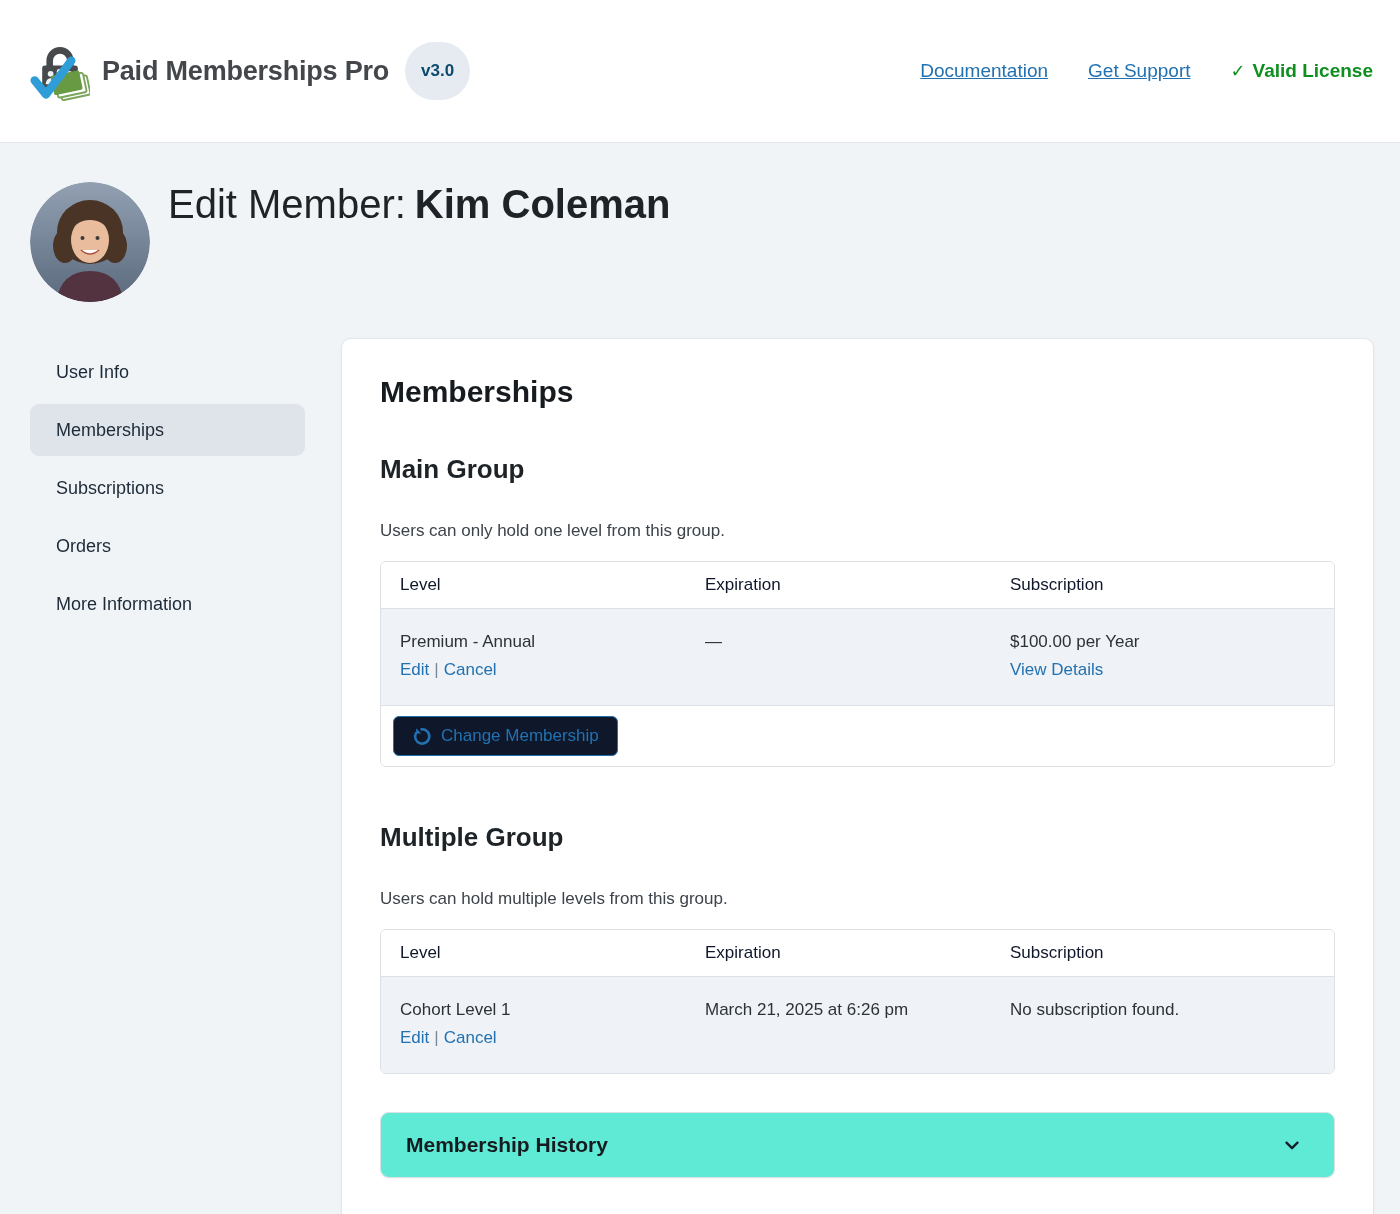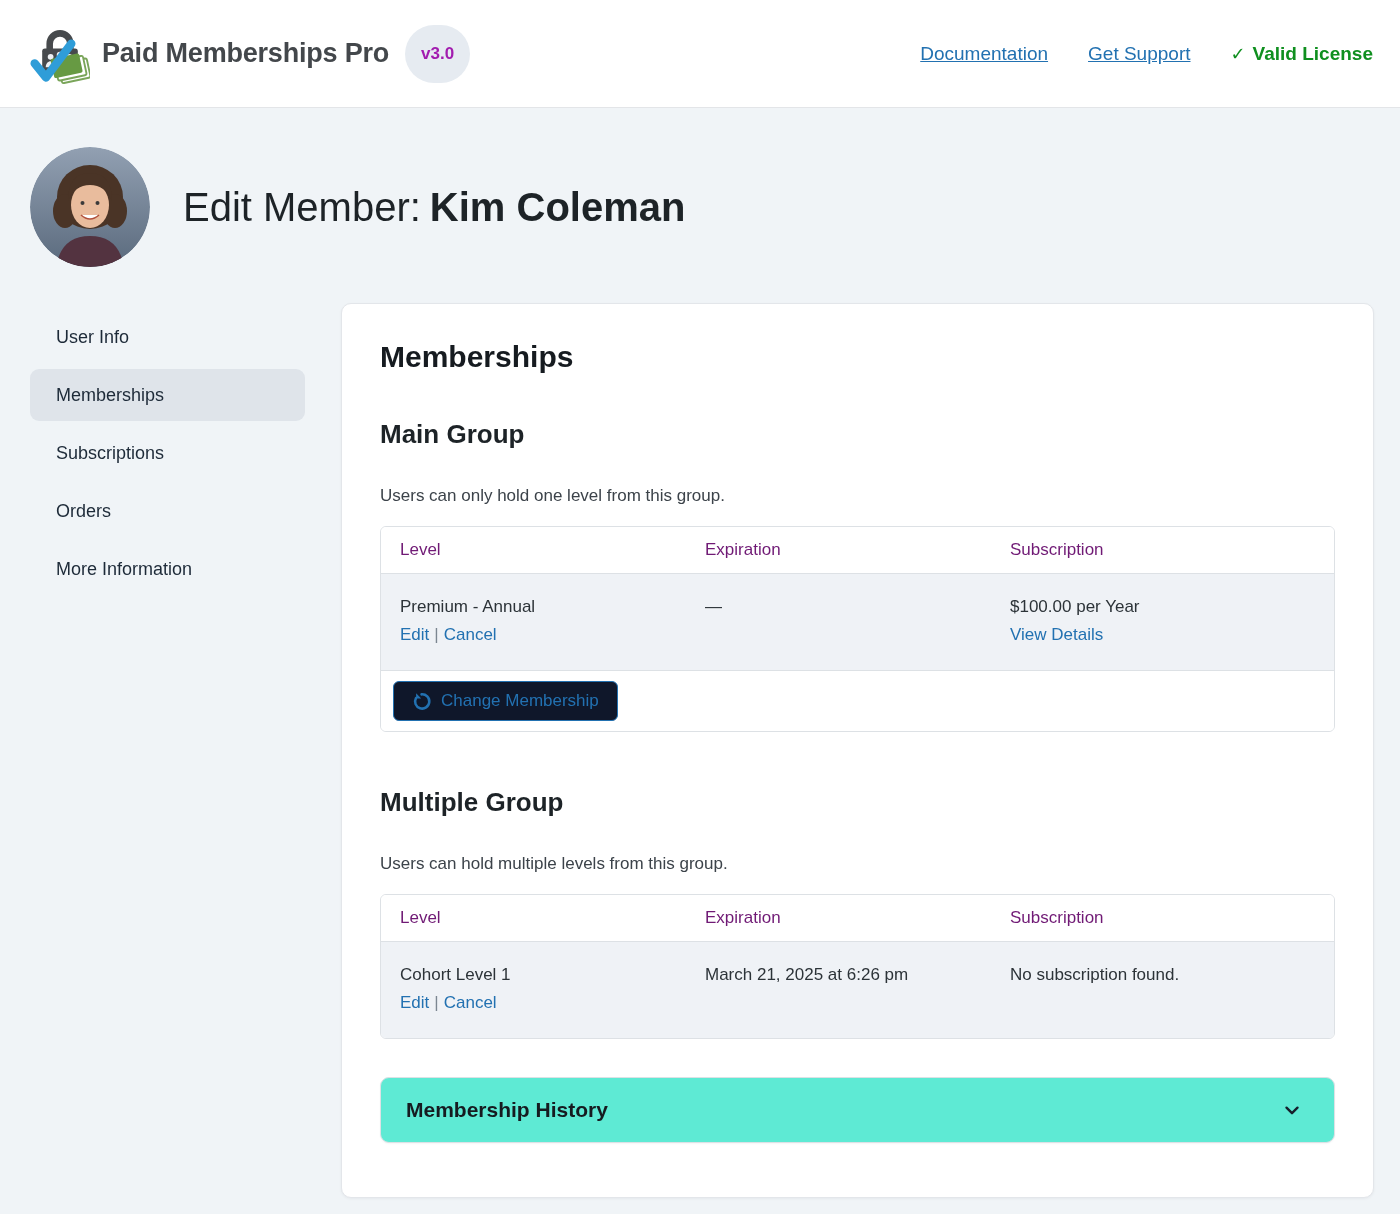--- a/index.html
+++ b/index.html
@@ -8,39 +8,39 @@
     font-family:"Liberation Sans","DejaVu Sans",sans-serif;
     background:#f0f4f7;
     color:#1d2327;
     width:1400px; height:1214px;
     overflow:hidden;
   }
   a { text-decoration:none; }
 
   
   .topbar{
-    height:108px; background:#fff; border-bottom:1px solid #e3e5e8;
+    height:143px; background:#fff; border-bottom:1px solid #e3e5e8;
     display:flex; align-items:center; justify-content:space-between;
     padding:0 27px 0 30px;
   }
   .brand{ display:flex; align-items:center; }
   .logo{ width:60px; height:60px; display:inline-flex; margin-right:12px; }
   .brand-name{ font-size:27px; font-weight:800; color:#43474b; letter-spacing:-.2px; }
   .version-badge{
-    margin-left:16px; background:#e6ebf1; color:#a21caf;
+    margin-left:16px; background:#e6ebf1; color:#0c4a6e;
     border-radius:999px; padding:19px 16px; font-size:17px; font-weight:700;
   }
   .topnav{ display:flex; align-items:center; gap:40px; }
   .toplink{ color:#2271b1; font-size:19px; text-decoration:underline; }
   .license{ display:inline-flex; align-items:center; gap:7px; color:#0f8f1f; font-size:19px; font-weight:700; }
   .license-check{ font-weight:700; font-size:18px; }
 
   
   .content{ padding:0 26px 0 30px; }
-  .page-head{ display:flex; align-items:center; gap:33px; margin-top:39px; }
+  .page-head{ display:flex; align-items:flex-start; gap:18px; margin-top:39px; }
   .avatar{ width:120px; height:120px; border-radius:50%; overflow:hidden; display:block; flex:0 0 auto; }
   h1{ font-size:40px; color:#1d2327; font-weight:500; }
   h1 .title-name{ font-weight:800; margin-left:9px; }
 
   
   .body-grid{ display:flex; align-items:flex-start; margin-top:36px; gap:36px; }
   .sidebar{ width:275px; flex:0 0 auto; padding-top:8px; }
   .side-item{
     padding:14px 26px; font-size:18px; font-weight:500; color:#1d2a38;
     border-radius:9px; margin-bottom:6px; cursor:pointer; line-height:24px;
@@ -53,21 +53,21 @@
   }
   .card h2{ font-size:30px; font-weight:700; line-height:38px; color:#161b20; }
   .card h3{ font-size:26px; font-weight:700; line-height:28px; margin-top:44px; }
   .card h3.second{ margin-top:56px; }
   .desc{ font-size:17px; color:#3c434a; line-height:24px; margin-top:36px; }
 
   
   .table{ border:1px solid #dde1e5; border-radius:6px; margin-top:18px; overflow:hidden; background:#fff; }
   .t-head{
     display:grid; grid-template-columns:1fr 1fr 1fr;
-    padding:13px 19px; font-size:17px; color:#701a75; line-height:20px;
+    padding:13px 19px; font-size:17px; color:#0f172a; line-height:20px;
     background:#fff; border-bottom:1px solid #dde1e5;
   }
   .t-row{
     display:grid; grid-template-columns:1fr 1fr 1fr;
     background:#eff2f6; padding:22px 19px 24px;
   }
   .t-row.bordered{ border-bottom:1px solid #dde1e5; }
   .cell-main{ font-size:17px; color:#2c3338; line-height:22px; }
   .cell-actions{ margin-top:6px; font-size:17px; line-height:22px; }
   .inline-link{ color:#2271b1; cursor:pointer; }

